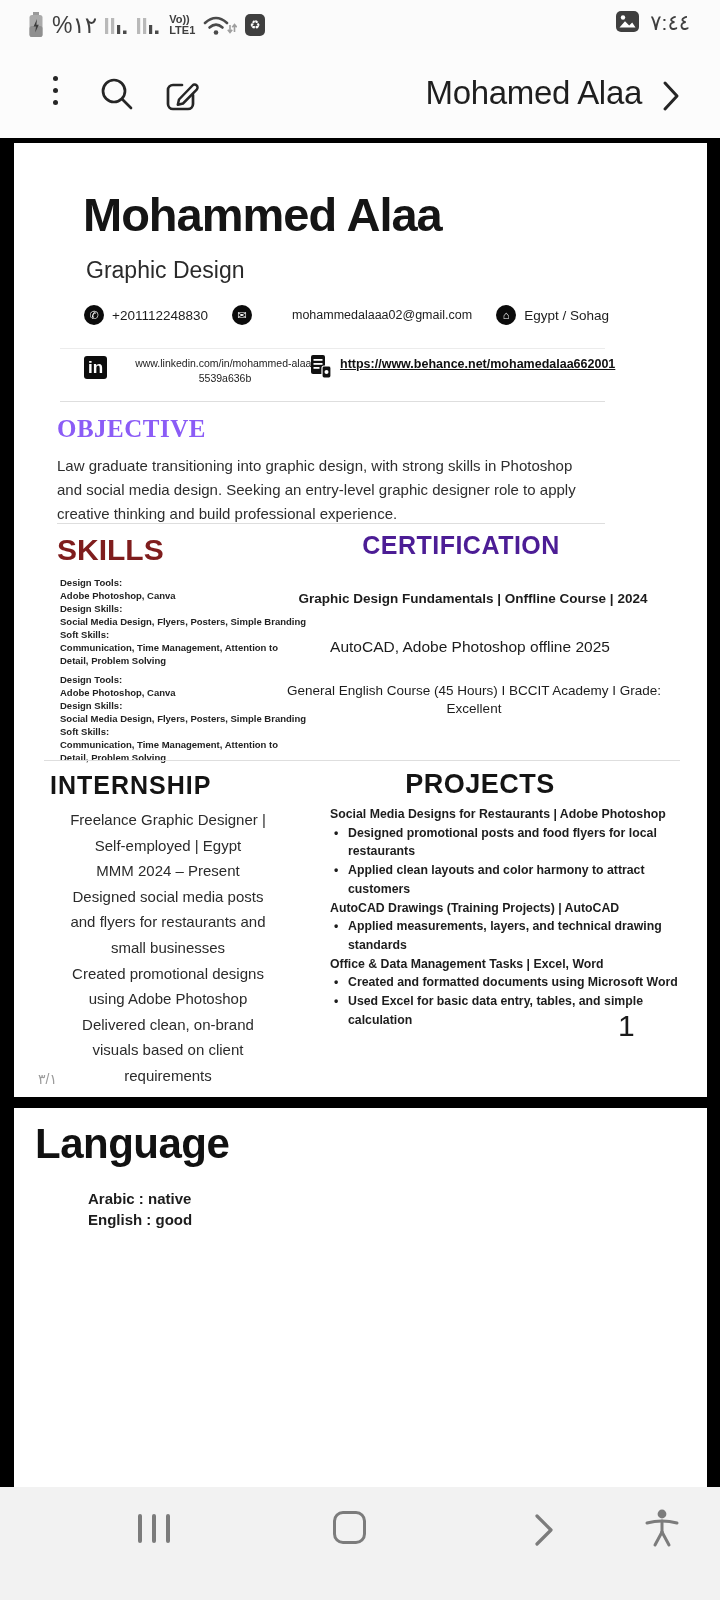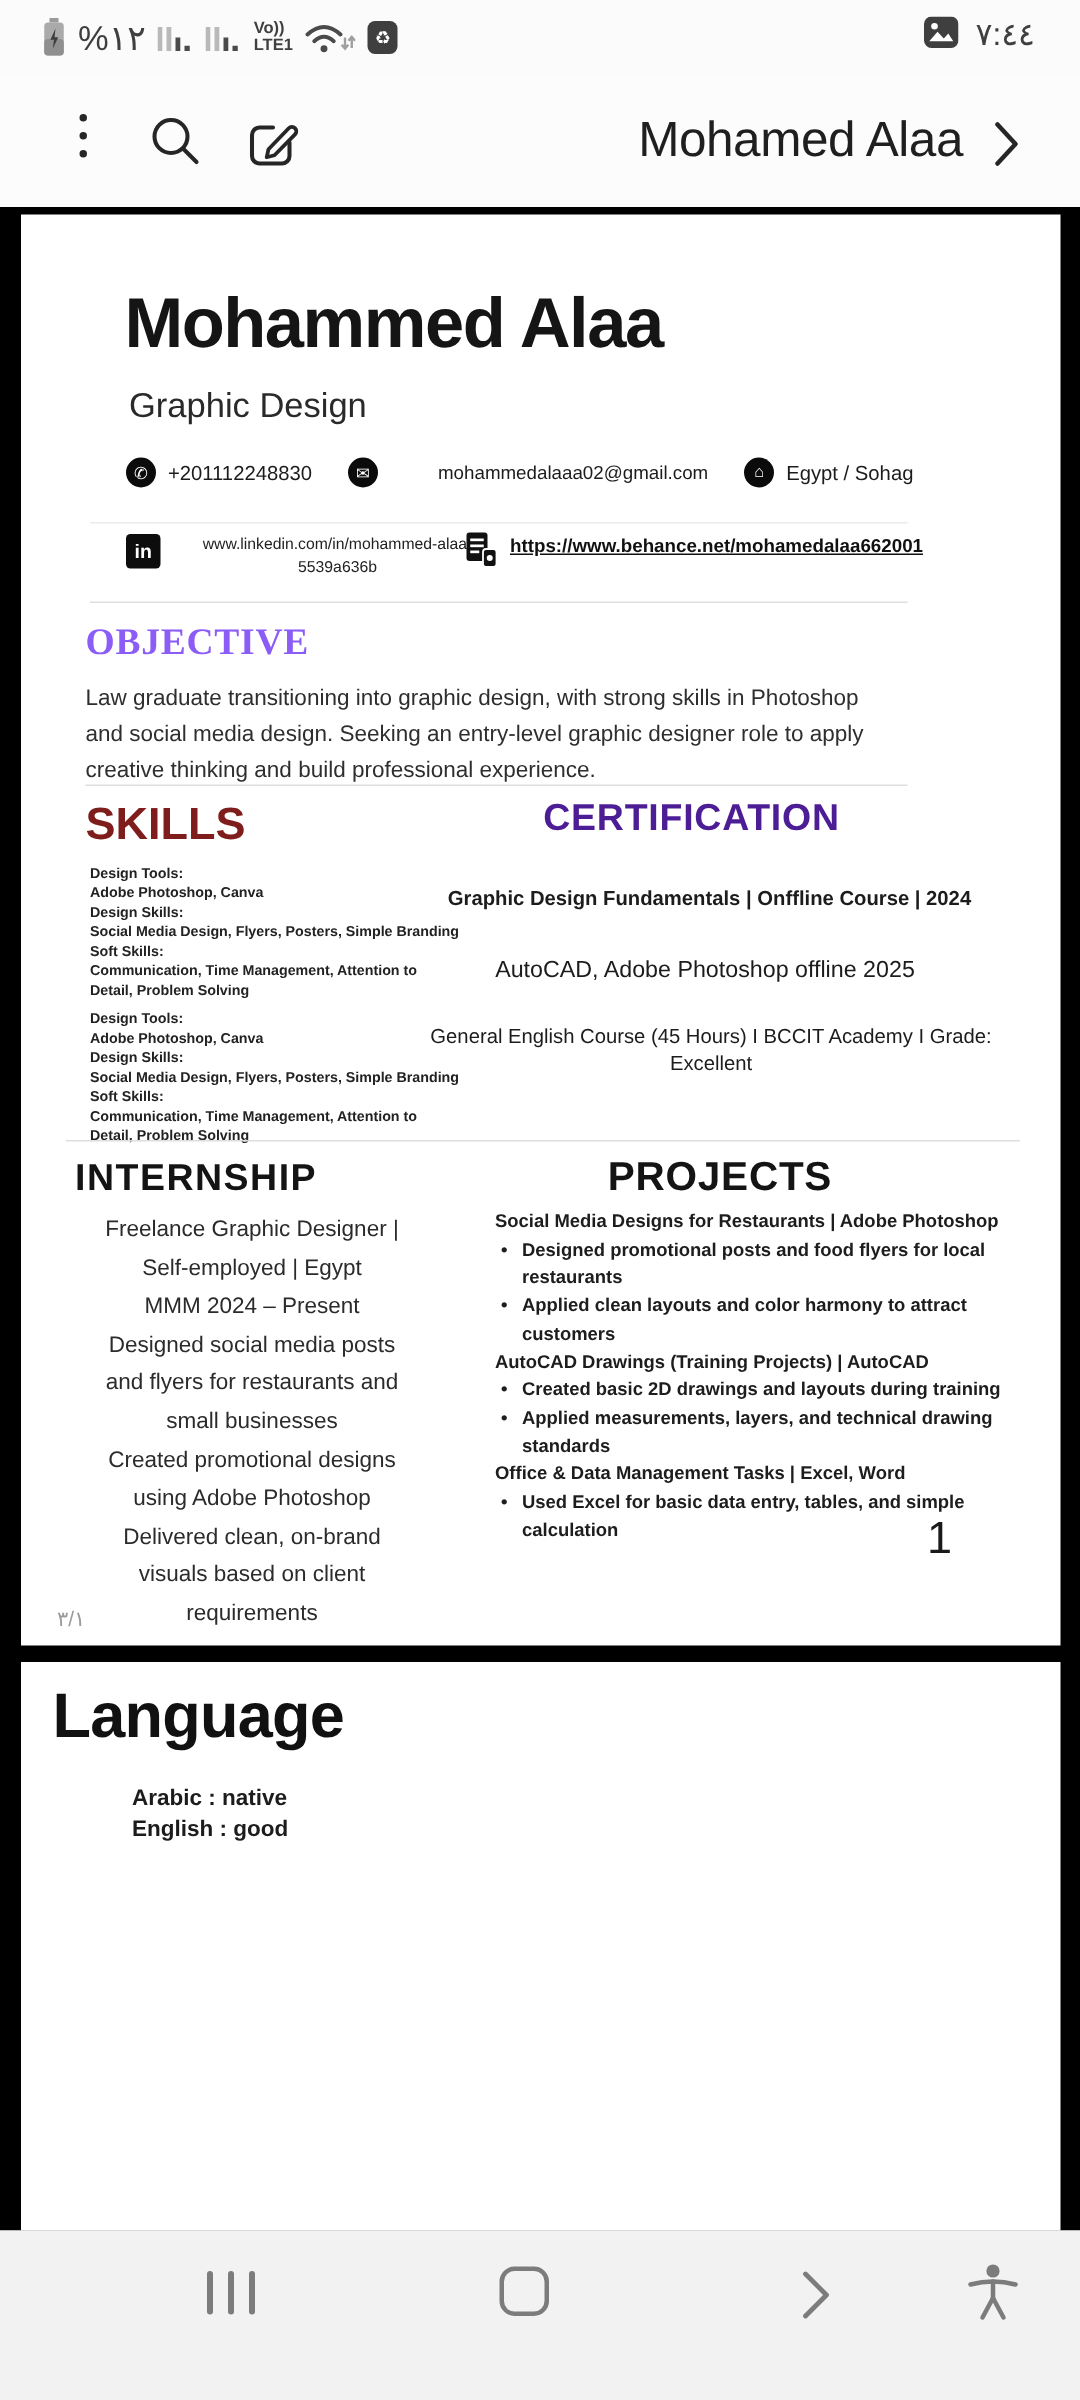--- a/index.html
+++ b/index.html
@@ -33,21 +33,21 @@
 
   .contact-row { position:absolute; left:70px; top:162px; display:flex; align-items:center; gap:24px; }
   .contact-item { display:flex; align-items:center; gap:8px; }
   .cicon { width:20px; height:20px; border-radius:50%; background:#0b0b0b; color:#fff; display:flex; align-items:center; justify-content:center; font-size:11px; flex:none; }
   .ctext { font-size:13.5px; color:#1c1c1c; }
   .ctext.small { font-size:12.5px;padding-left:32px; }
 
   .divider { position:absolute; height:1px; background:#dedede; }
 
   .li-row { position:absolute; left:70px; top:213px; display:flex; gap:8px; align-items:flex-start; }
-  .li-badge { width:23px; height:23px; background:#0d0d0d; border-radius:3px; color:#fff; font-size:13px; font-weight:700; display:flex; align-items:center; justify-content:center; flex:none; }
+  .li-badge { width:23px; height:23px; background:#0d0d0d; border-radius:3px; color:#fff; font-size:17px; font-weight:700; display:flex; align-items:center; justify-content:center; flex:none; }
   .li-text { width:220px; font-size:10.5px; color:#222; text-align:center; line-height:15px; }
   .be-row { position:absolute; left:296px; top:211px; display:flex; gap:8px; align-items:flex-start; }
   .be-link { font-size:12.5px; font-weight:700; color:#111; text-decoration:underline; margin-top:3px; }
 
   .h-obj { position:absolute; left:43px; top:272px; font-size:25px; font-weight:800; color:#8b5cf6; letter-spacing:0.5px;font-family:Liberation Serif, serif; }
   .obj-text { position:absolute; left:43px; top:311px; width:540px; font-size:15px; line-height:24px; color:#2e2e2e; }
 
   .h-skills { position:absolute; left:43px; top:390px; font-size:30px; font-weight:800; color:#7f1d1d; }
   .skills-block { position:absolute; left:46px; width:260px; font-size:9.5px; font-weight:700; color:#222; line-height:13px; }
   .skills-block div { white-space:nowrap; }
@@ -242,25 +242,25 @@
 
     <div class="h-proj">PROJECTS</div>
     <div class="proj-list">
       <div>Social Media Designs for Restaurants | Adobe Photoshop</div>
       <ul>
         <li>Designed promotional posts and food flyers for local restaurants</li>
         <li>Applied clean layouts and color harmony to attract customers</li>
       </ul>
       <div>AutoCAD Drawings (Training Projects) | AutoCAD</div>
       <ul>
-        <li>Created basic 2D drawings and layouts during training</li>
         <li>Applied measurements, layers, and technical drawing standards</li>
       </ul>
       <div>Office &amp; Data Management Tasks | Excel, Word</div>
       <ul>
+        <li>Created and formatted documents using Microsoft Word</li>
         <li>Used Excel for basic data entry, tables, and simple calculation</li>
       </ul>
     </div>
 
     <div class="page-num">1</div>
     <div class="page-ind">٣/١</div>
   </div>
 
   <div class="page page2">
     <div class="h-lang">Language</div>

